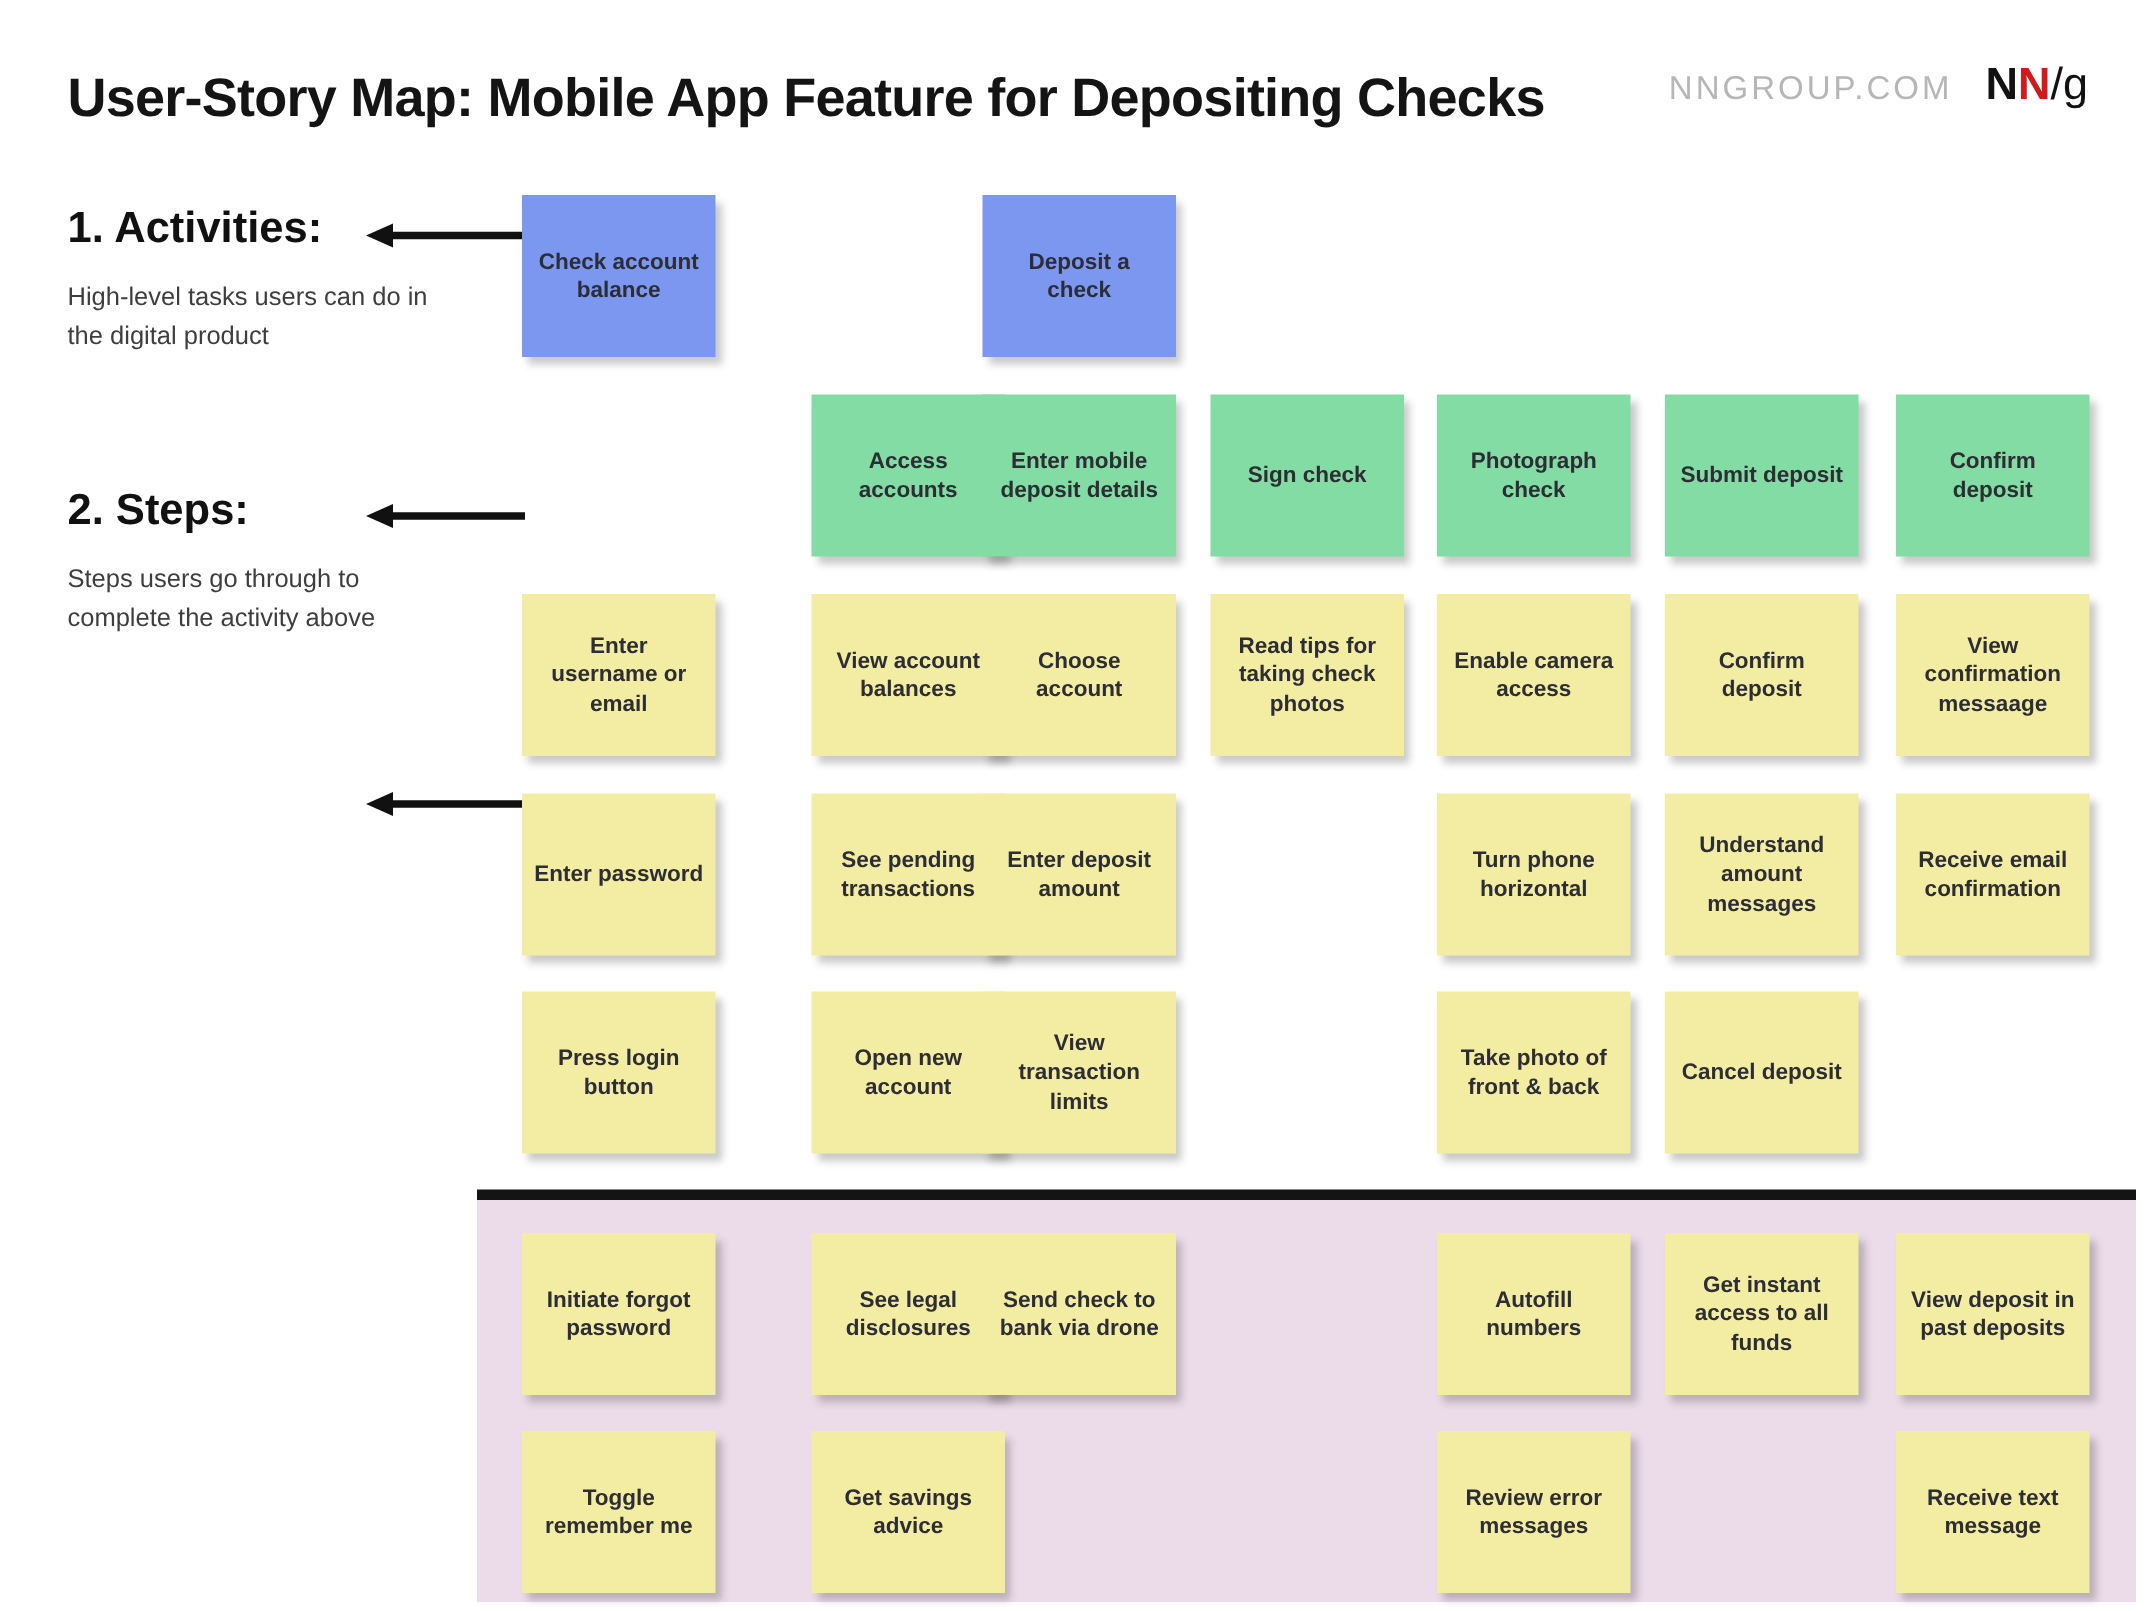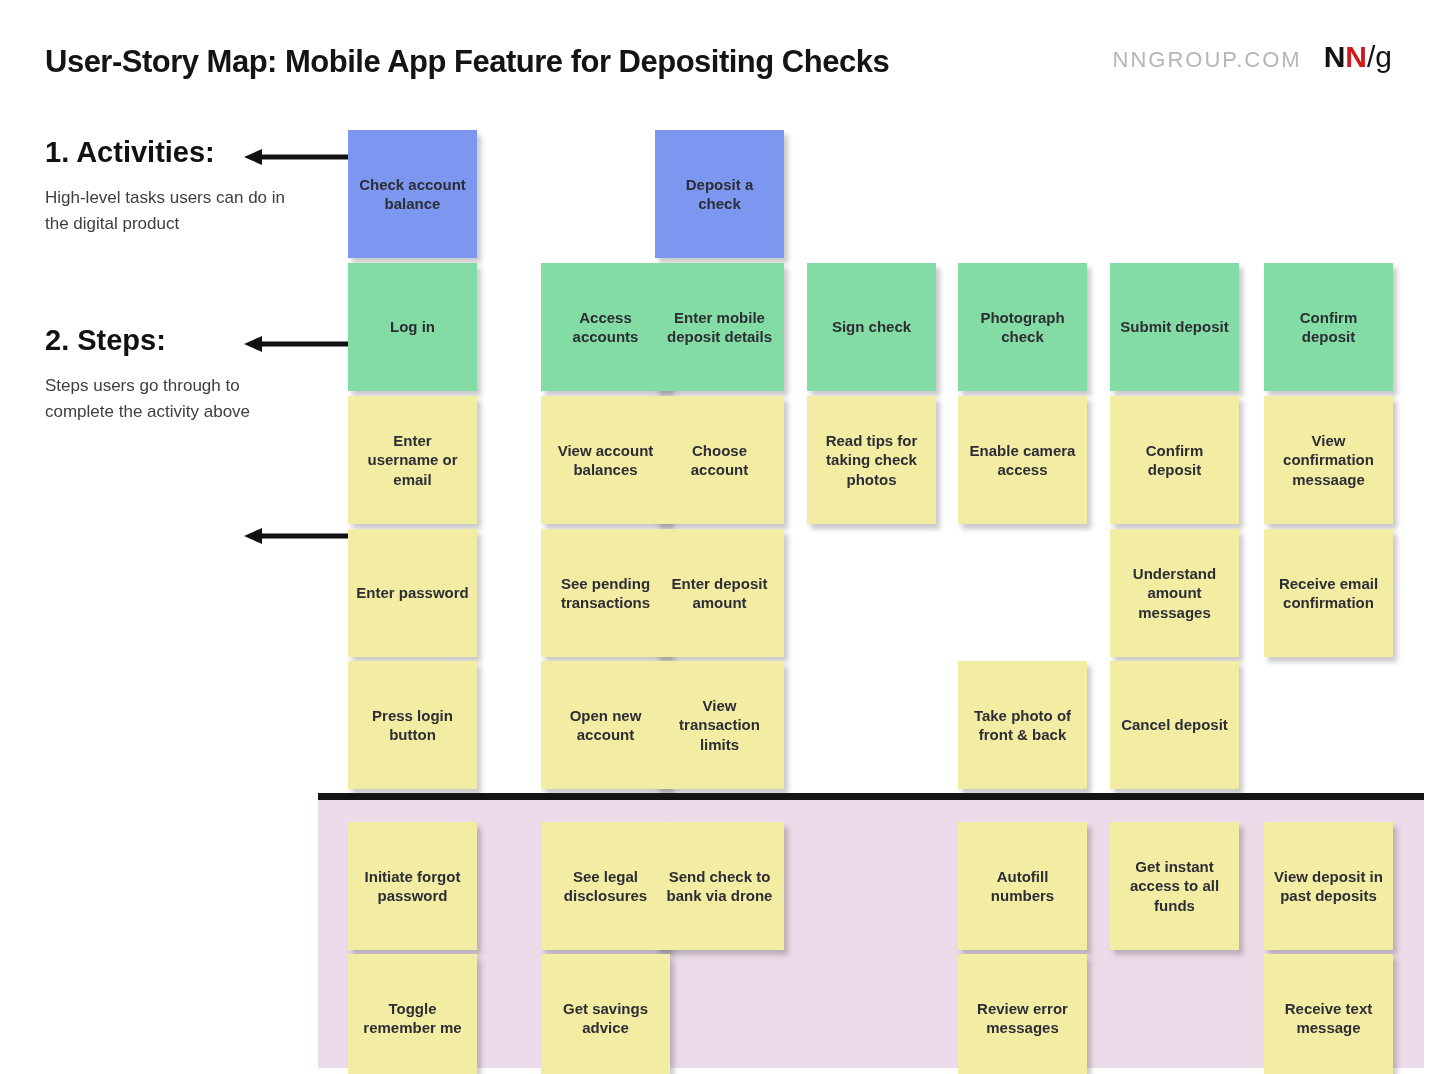--- a/index.html
+++ b/index.html
@@ -9,21 +9,21 @@
     position: relative;
     width: 1432px;
     height: 1074px;
     background: #ffffff;
     overflow: hidden;
   }
   
   .title {
     position: absolute;
     left: 45px; top: 44px;
-    font-size: 31px;
+    font-size: 36px;
     font-weight: 800;
     letter-spacing: -0.5px;
     color: #141414;
   }
   .brand {
     position: absolute;
     right: 40px; top: 40px;
     display: flex;
     align-items: baseline;
     gap: 22px;
@@ -69,21 +69,21 @@
   .divider {
     position: absolute;
     left: 318px; top: 793px;
     width: 1106px; height: 7px;
     background: #141414;
   }
 
   
   .card {
     position: absolute;
-    width: 129px; height: 128px;
+    width: 129px; height: 108px;
     display: flex;
     align-items: center;
     justify-content: center;
     text-align: center;
     padding: 6px 8px;
     font-size: 15px;
     font-weight: 700;
     line-height: 1.3;
     color: #2d2d35;
     box-shadow: 4px 5px 5px rgba(40,40,40,0.25);
@@ -131,39 +131,39 @@
     <line x1="14" y1="10" x2="106" y2="10" stroke="#111" stroke-width="5"></line>
     <polygon points="0,10 18,2 18,18" fill="#111"></polygon>
   </svg>
 
   <div class="backlog-bg"></div>
   <div class="divider"></div>
 
   <div class="card blue r1 c1">Check account balance</div>
   <div class="card blue r1 c3">Deposit a check</div>
 
-  <div class="card green r2 c1">Log in</div>
   <div class="card green r2 c2">Access accounts</div>
   <div class="card green r2 c3">Enter mobile deposit details</div>
   <div class="card green r2 c4">Sign check</div>
   <div class="card green r2 c5">Photograph check</div>
   <div class="card green r2 c6">Submit deposit</div>
   <div class="card green r2 c7">Confirm deposit</div>
 
   <div class="card yellow r3 c1">Enter username or email</div>
   <div class="card yellow r3 c2">View account balances</div>
   <div class="card yellow r3 c3">Choose account</div>
   <div class="card yellow r3 c4">Read tips for taking check photos</div>
   <div class="card yellow r3 c5">Enable camera access</div>
   <div class="card yellow r3 c6">Confirm deposit</div>
   <div class="card yellow r3 c7">View confirmation messaage</div>
 
   <div class="card yellow r4 c1">Enter password</div>
   <div class="card yellow r4 c2">See pending transactions</div>
   <div class="card yellow r4 c3">Enter deposit amount</div>
+  <div class="card yellow r4 c5">Turn phone horizontal</div>
   <div class="card yellow r4 c6">Understand amount messages</div>
   <div class="card yellow r4 c7">Receive email confirmation</div>
 
   <div class="card yellow r5 c1">Press login button</div>
   <div class="card yellow r5 c2">Open new account</div>
   <div class="card yellow r5 c3">View transaction limits</div>
   <div class="card yellow r5 c5">Take photo of front &amp; back</div>
   <div class="card yellow r5 c6">Cancel deposit</div>
 
   <div class="card yellow r6 c1">Initiate forgot password</div>

